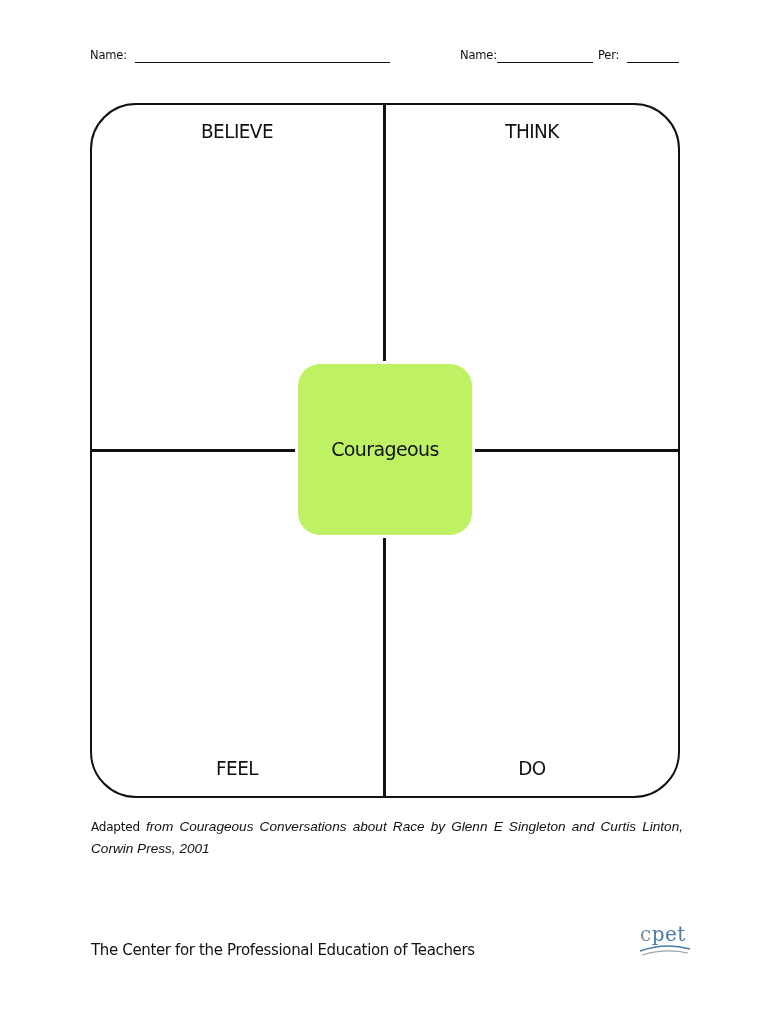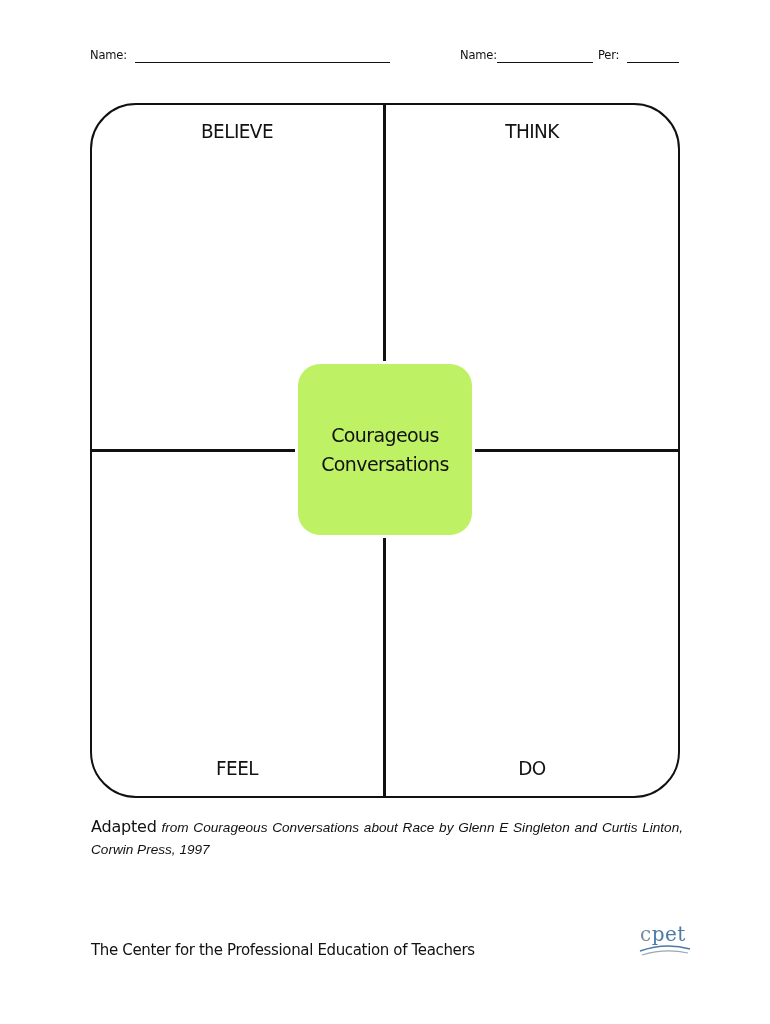--- a/index.html
+++ b/index.html
@@ -86,21 +86,21 @@
       top: 816px;
       width: 592px;
       font-size: 13.6px;
       line-height: 22px;
       color: #111;
       text-align: justify;
       text-align-last: left;
     }
     .citation .adapted {
       font-family: "DejaVu Sans", sans-serif;
-      font-size: 16px;
+      font-size: 12px;
       font-style: normal;
       letter-spacing: -0.2px;
     }
     .citation .src {
       font-style: italic;
       font-family: "Liberation Sans", sans-serif;
     }
     .footer-org {
       position: absolute;
       left: 91px;
@@ -155,24 +155,23 @@
 <div class="quad-label" style="left:137px; top:756px;">FEEL</div>
 <div class="quad-label" style="left:432px; top:756px;">DO</div>
 
 <div style="position:absolute; left:100px; top:150px; width:275px; height:290px;"></div>
 <div style="position:absolute; left:392px; top:150px; width:280px; height:290px;"></div>
 <div style="position:absolute; left:100px; top:460px; width:275px; height:290px;"></div>
 <div style="position:absolute; left:392px; top:460px; width:280px; height:290px;"></div>
 
 <div class="center-box">
   <div>Courageous</div>
-  <div>Conversations</div>
 </div>
 
-<div class="citation"><span class="adapted">Adapted</span> <span class="src">from Courageous Conversations about Race by Glenn E Singleton and Curtis Linton, Corwin Press, 1997</span></div>
+<div class="citation"><span class="adapted">Adapted</span> <span class="src">from Courageous Conversations about Race by Glenn E Singleton and Curtis Linton, Corwin Press, 2001</span></div>
 
 <div class="footer-org">The Center for the Professional Education of Teachers</div>
 
 <div class="logo">
   <div class="logo-text"><span class="c">c</span><span>pet</span></div>
   <svg width="58" height="40" style="position:absolute; left:0; top:0;" viewBox="0 0 58 40">
     <path d="M4 29 Q 29 20 54 27" stroke="#4b7aa7" stroke-width="1.6" fill="none"></path>
     <path d="M6 33 Q 29 26 52 31" stroke="#9aa6b0" stroke-width="1.2" fill="none"></path>
   </svg>
 </div>

